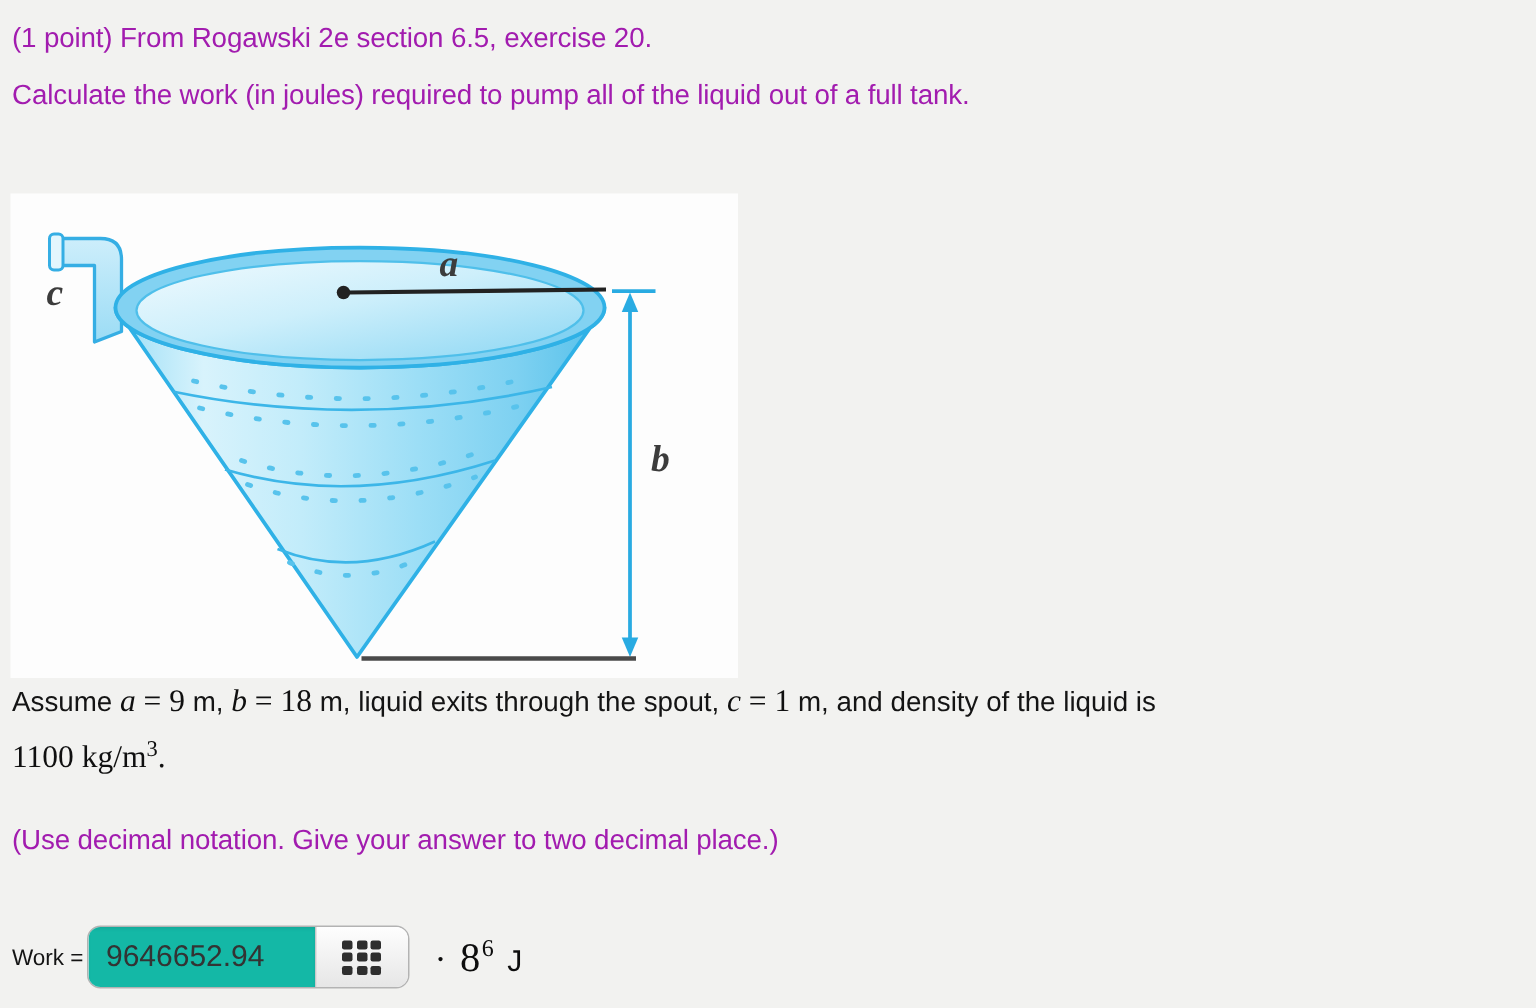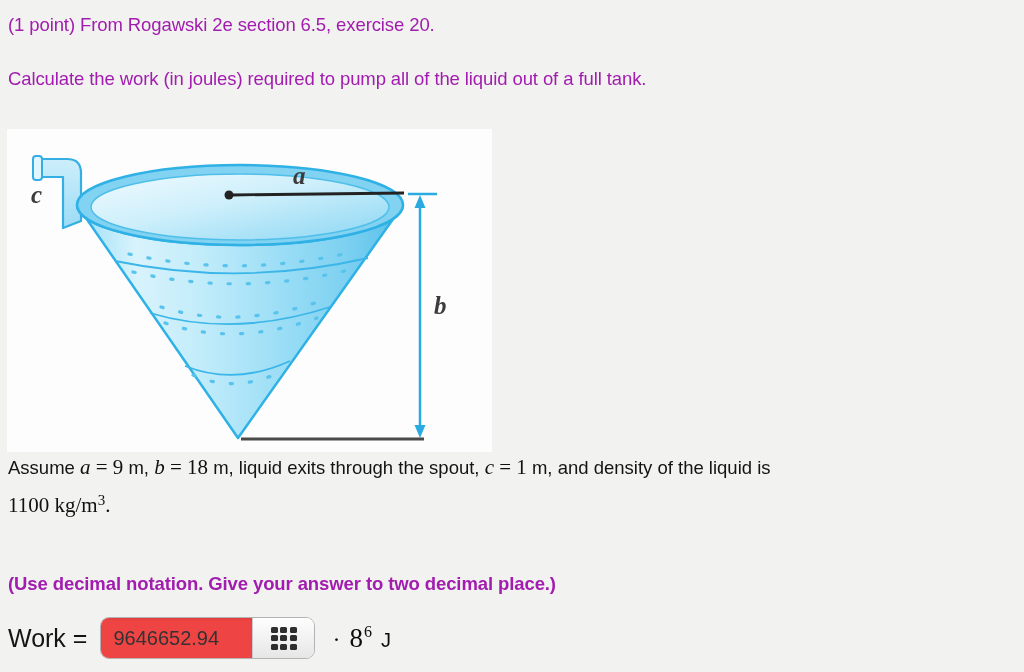--- a/index.html
+++ b/index.html
@@ -5,41 +5,41 @@
   html,body{margin:0;padding:0;}
   body{
     width:1024px;height:672px;position:relative;overflow:hidden;
     background:#f2f2f0;color:#111;
     font-family:"Liberation Sans",sans-serif;
     -webkit-font-smoothing:antialiased;
   }
   .abs{position:absolute;}
   .bodytext{font-size:18.5px;letter-spacing:-0.1px;color:#a21caf;}
   .l1{left:8px;top:14px;}
-  .l2{left:8px;top:68px;}
+  .l2{left:8px;top:52px;}
 
   
   .figure{left:7px;top:129px;width:485px;height:323px;background:#fdfdfd;}
   .figure svg{display:block;}
   .fig-label{font-family:"Liberation Serif",serif;font-weight:bold;font-style:italic;
              font-size:25px;fill:#3c3c3c;}
 
   
   .assume{left:8px;top:451px;width:1008px;line-height:33px;font-size:18.5px;color:#141414;}
   .m{font-family:"Liberation Serif",serif;font-size:21px;color:#101010;}
   .mi{font-style:italic;}
 
-  .note{left:8px;top:573px;font-weight:bold;}
+  .note{left:8px;top:549px;}
 
   
   .work-row{left:8px;top:617px;height:42px;display:flex;align-items:center;}
-  .work-label{font-size:25px;color:#141414;margin-right:13px;}
+  .work-label{font-size:15px;color:#141414;margin-right:2px;}
   .answer-group{height:42px;display:flex;align-items:stretch;border:1px solid #b3b3b3;
                 border-radius:9px;overflow:hidden;background:#fff;box-sizing:border-box;}
-  .answer-input{width:133px;border:none;outline:none;background:#ef4444;
+  .answer-input{width:133px;border:none;outline:none;background:#14b8a6;
                 font-family:"Liberation Sans",sans-serif;font-size:20px;color:#333;
                 padding:0 6px 0 12px;box-shadow:inset 0 1.5px 2px rgba(0,0,0,0.07);}
   .keypad-btn{width:62px;border:none;border-left:1px solid #c9c9c9;cursor:pointer;
               background:linear-gradient(#fefefe,#e6e6e6);
               display:flex;align-items:center;justify-content:center;padding:0;}
   .keypad{display:grid;grid-template-columns:repeat(3,7px);grid-auto-rows:6px;gap:2.5px;}
   .keypad i{display:block;background:#2e2e2e;border-radius:1.5px;}
   .units{display:flex;align-items:baseline;margin-left:17px;font-family:"Liberation Serif",serif;color:#0d0d0d;}
   .u-dot{font-size:24px;margin-right:9px;}
   .u-base{font-size:27px;}

